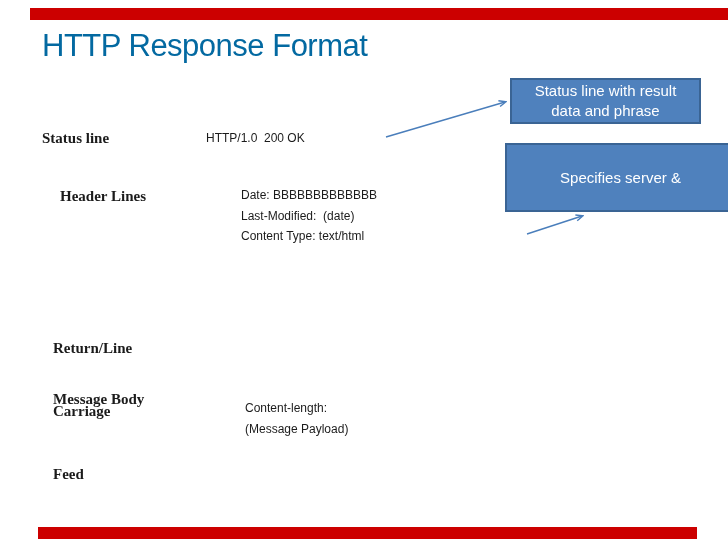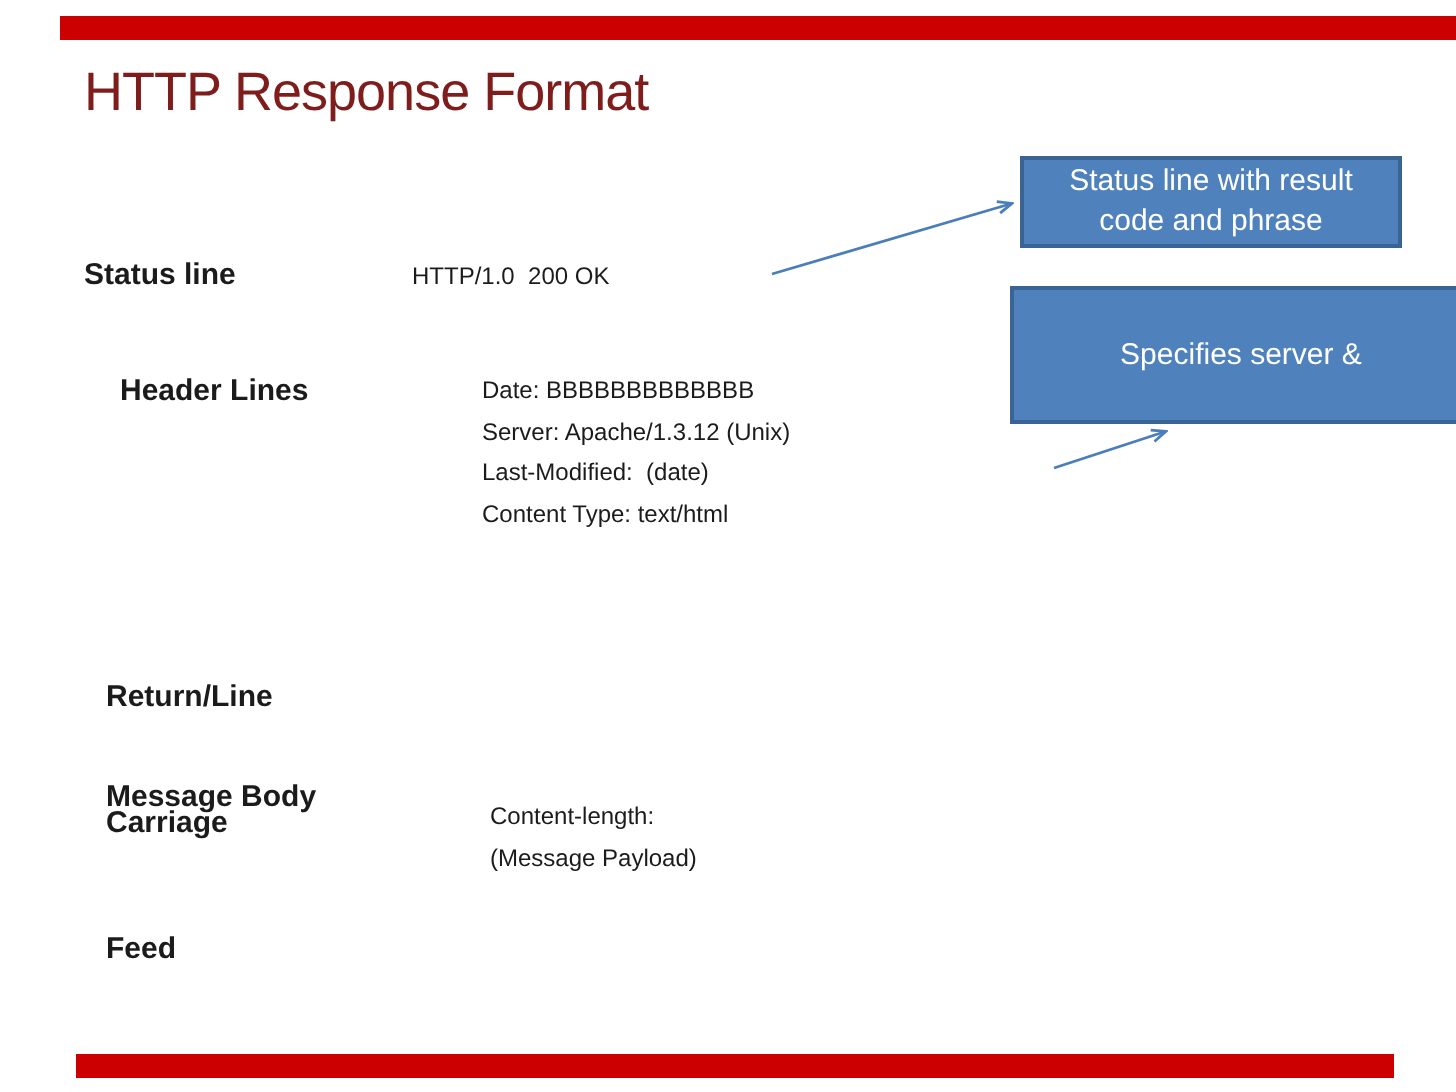--- a/index.html
+++ b/index.html
@@ -8,24 +8,24 @@
     background:#ffffff;
     font-family:"Liberation Sans","DejaVu Sans",sans-serif;
     color:#1b1b1b;
   }
   .abs{position:absolute;}
   .accent-bar{position:absolute;height:12px;background:#cc0000;}
   #top-bar{left:30px;top:8px;width:698px;}
   #bottom-bar{left:38px;top:527px;width:659px;}
   #slide-title{
     left:42px;top:26px;
-    font-size:27px;line-height:40px;letter-spacing:-0.5px;
-    color:#7f1d1d;
+    font-size:31px;line-height:40px;letter-spacing:-0.5px;
+    color:#0369a1;
   }
-  .lbl{font-weight:bold;font-size:15px;line-height:20px;white-space:pre;}
+  .lbl{font-weight:bold;font-size:15px;line-height:20px;white-space:pre;font-family:Liberation Serif, serif;}
   .val{font-size:12px;line-height:20.5px;white-space:pre;}
   #status-label{left:42px;top:128px;}
   #status-value{left:206px;top:128px;}
   #header-label{left:60px;top:186px;}
   #header-values{left:225px;top:185px;margin-left:16px;}
   #crlf-label{left:53px;top:296px;line-height:21px;}
   #message-body-label{left:53px;top:389px;}
   #message-body-values{left:245px;top:398px;line-height:21px;}
   .callout{
     position:absolute;
@@ -48,40 +48,39 @@
 <div id="bottom-bar" class="accent-bar"></div>
 
 <div id="slide-title" class="abs">HTTP Response Format</div>
 
 <div id="status-label" class="abs lbl">Status line</div>
 <div id="status-value" class="abs val">HTTP/1.0  200 OK</div>
 
 <div id="header-label" class="abs lbl">Header Lines</div>
 <div id="header-values" class="abs">
   <div class="val">Date: BBBBBBBBBBBBB</div>
-  <div class="val">Server: Apache/1.3.12 (Unix)</div>
   <div class="val">Last-Modified:  (date)</div>
   <div class="val">Content Type: text/html</div>
 </div>
 
 <div id="crlf-label" class="abs lbl">
   <div>Return/Line</div>
   <div>Carriage</div>
   <div>Feed</div>
 </div>
 
 <div id="message-body-label" class="abs lbl">Message Body</div>
 <div id="message-body-values" class="abs">
   <div class="val">Content-length:</div>
   <div class="val">(Message Payload)</div>
 </div>
 
 <div id="callout-status" class="callout">
   <div>Status line with result</div>
-  <div>code and phrase</div>
+  <div>data and phrase</div>
 </div>
 <div id="callout-meta" class="callout">
   <div>Specifies server &amp;</div>
 </div>
 
 <svg id="arrow-layer" class="abs" viewBox="0 0 728 546" xmlns="http://www.w3.org/2000/svg">
   <defs>
     <marker id="ah" markerWidth="9" markerHeight="8" refX="7" refY="4" orient="auto" markerUnits="userSpaceOnUse">
       <path d="M1,1 L8,4 L1,7" fill="none" stroke="#4a7ebb" stroke-width="1.4"></path>
     </marker>

